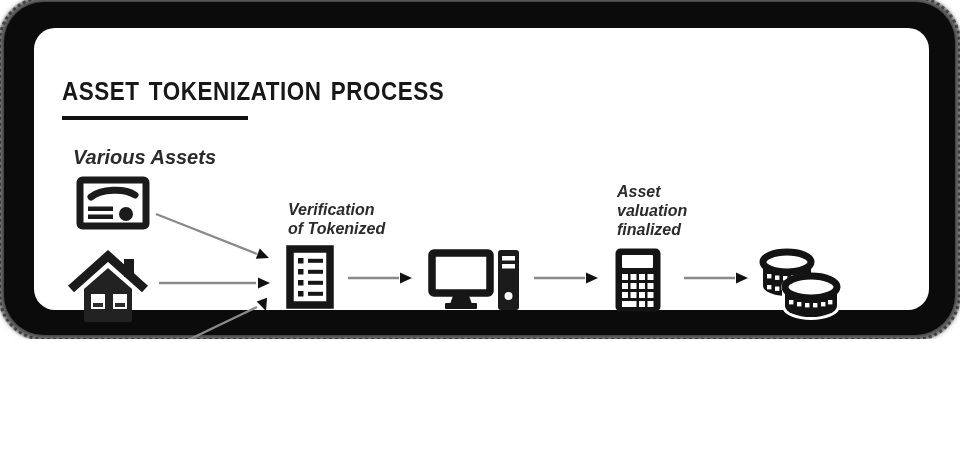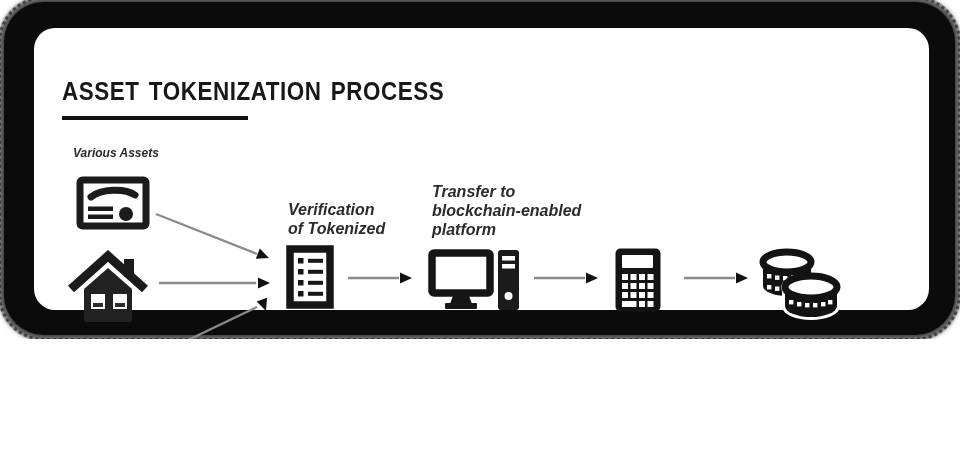--- a/index.html
+++ b/index.html
@@ -10,21 +10,21 @@
          border-radius:40px;box-shadow:0 0 7px 3px rgba(10,10,10,.8),0 0 2px 6px rgba(10,10,10,.35);}
   .frame::after{content:"";position:absolute;inset:-6px;border:3px dotted rgba(12,12,12,.55);
          border-radius:46px;pointer-events:none;}
   .card{position:absolute;left:34px;top:28px;right:31px;bottom:29px;background:#fff;border-radius:21px;}
 
   .title{position:absolute;left:28px;top:49px;margin:0;font-size:25.5px;font-weight:900;
          color:#181818;letter-spacing:.6px;word-spacing:3px;white-space:nowrap;
          transform:scaleX(.88);transform-origin:left center;}
   .title-underline{position:absolute;left:28px;top:88px;width:186px;height:4px;background:#111;}
 
-  .assets-label{position:absolute;left:39px;top:118px;font-size:12px;font-style:italic;
+  .assets-label{position:absolute;left:39px;top:118px;font-size:20px;font-style:italic;
          font-weight:600;color:#2b2b2b;}
 
   .stage-label{position:absolute;font-size:16px;font-style:italic;font-weight:600;color:#2b2b2b;
          line-height:1.18;white-space:pre-line;}
   .icon{position:absolute;line-height:0;}
   svg{display:block;}
   .connectors{position:absolute;left:0;top:0;pointer-events:none;}
 </style>
 </head>
 <body>
@@ -81,35 +81,35 @@
           <rect x="22" y="13.8" width="15" height="4" fill="#161616"></rect>
         <rect x="12" y="24" width="5.5" height="5.5" fill="#161616"></rect>
           <rect x="22" y="24.8" width="15" height="4" fill="#161616"></rect>
         <rect x="12" y="35" width="5.5" height="5.5" fill="#161616"></rect>
           <rect x="22" y="35.8" width="15" height="4" fill="#161616"></rect>
         <rect x="12" y="46" width="5.5" height="5.5" fill="#161616"></rect>
           <rect x="22" y="46.8" width="15" height="4" fill="#161616"></rect>
       </svg>
     </div>
 
-    <div class="stage-label" style="left:398px;top:155px;">Transfer to
-blockchain-enabled
-platform</div>
     <div class="icon" style="left:394px;top:221px;">
       <svg width="92" height="62" viewBox="0 0 92 62">
         <rect x="4" y="4" width="58" height="40" rx="2" fill="#fff" stroke="#161616" stroke-width="7.5"></rect>
         <path d="M26 44 L40 44 L44 55 L22 55 Z" fill="#161616"></path>
         <rect x="17" y="54" width="32" height="6" rx="1" fill="#161616"></rect>
         <rect x="70" y="1" width="21" height="60" rx="3" fill="#1b1b1b"></rect>
         <rect x="74" y="7" width="13" height="4.5" fill="#fff"></rect>
         <rect x="74" y="15" width="13" height="4.5" fill="#fff"></rect>
         <circle cx="80.5" cy="47" r="4" fill="#fff"></circle>
       </svg>
     </div>
 
+    <div class="stage-label" style="left:583px;top:155px;">Asset
+valuation
+finalized</div>
     <div class="icon" style="left:580px;top:219px;">
       <svg width="48" height="66" viewBox="0 0 48 66">
         <rect x="1.5" y="1.5" width="45" height="63" rx="5" fill="#141414"></rect>
         <rect x="8" y="8" width="31" height="13" rx="1" fill="#fff"></rect>
         <rect x="8" y="27" width="6" height="6" fill="#fff"></rect>
           <rect x="16.5" y="27" width="6" height="6" fill="#fff"></rect>
           <rect x="25" y="27" width="6" height="6" fill="#fff"></rect>
           <rect x="33.5" y="27" width="6" height="6" fill="#fff"></rect>
         <rect x="8" y="36" width="6" height="6" fill="#fff"></rect>
           <rect x="16.5" y="36" width="6" height="6" fill="#fff"></rect>

